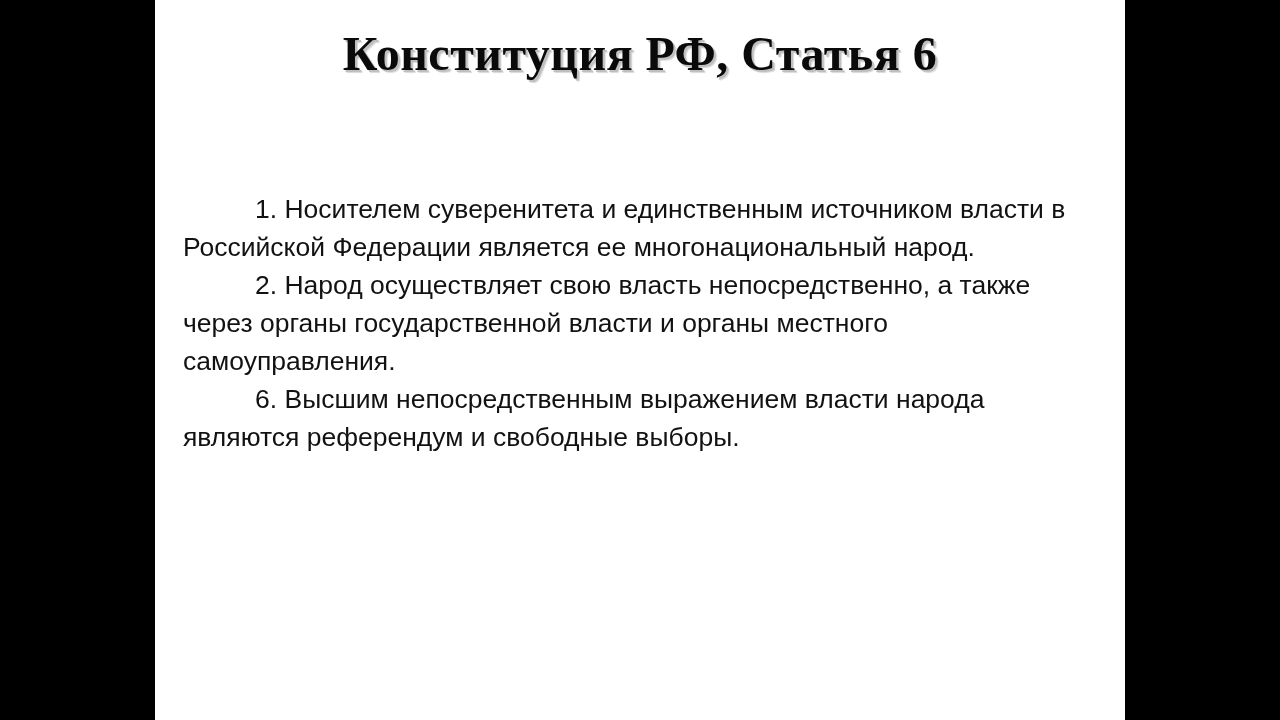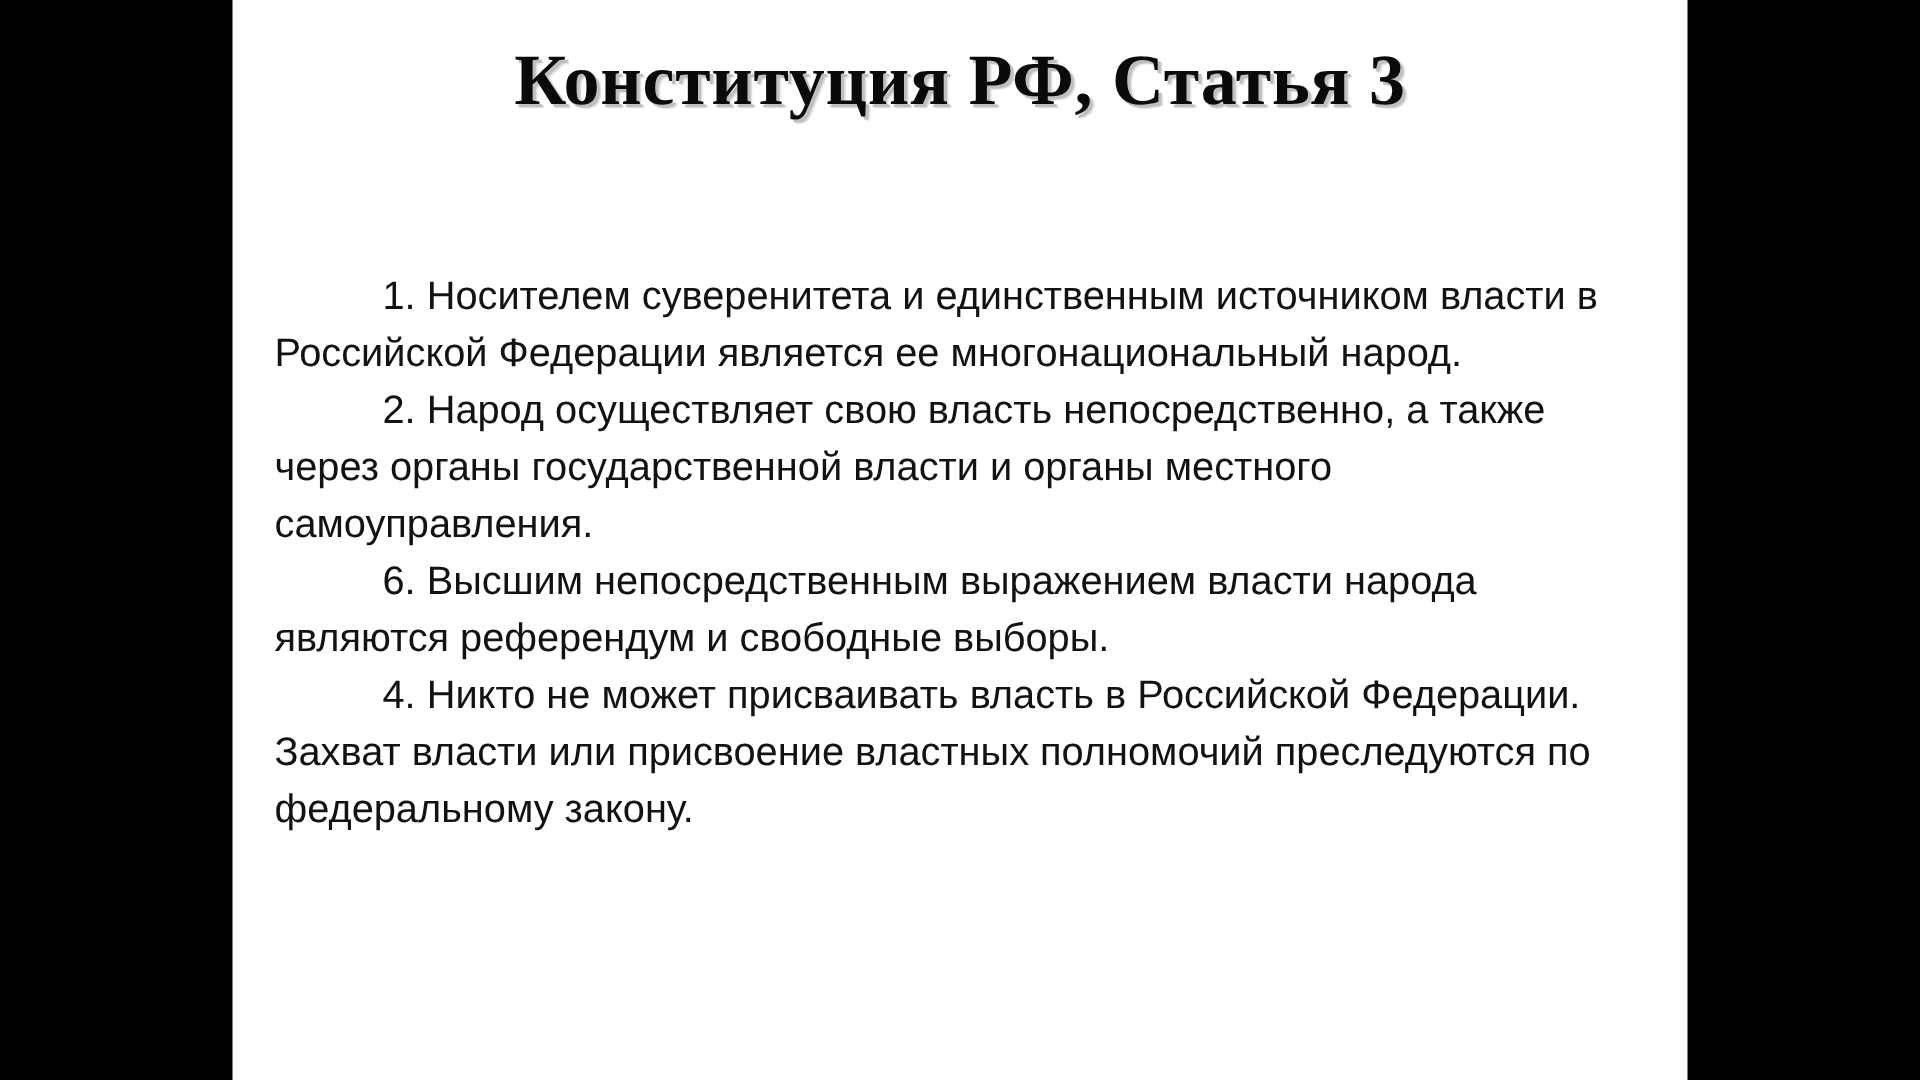--- a/index.html
+++ b/index.html
@@ -48,34 +48,33 @@
     left: 28px;
     top: 178px;
     width: 912px;
   }
   .para {
     font-family: "Liberation Sans", sans-serif;
     font-size: 26.5px;
     line-height: 38px;
     color: #121212;
     text-indent: 72px;
-    margin: 0 0 0 0;
+    margin: 12px 0 0 0;
     text-align: left;
     white-space: pre-wrap;
   }
   .para + .para {
     margin-top: 0px;
   }
 </style>
 </head>
 <body>
 
 <div class="stage">
   <div class="slide">
-    <div class="slide-title">Конституция РФ, Статья 3</div>
+    <div class="slide-title">Конституция РФ, Статья 6</div>
     <div class="body-block">
       <p class="para">1. Носителем суверенитета и единственным источником власти в Российской Федерации является ее многонациональный народ.</p>
       <p class="para">2. Народ осуществляет свою власть непосредственно, а также через органы государственной власти и органы местного самоуправления.</p>
       <p class="para">6. Высшим непосредственным выражением власти народа являются референдум и свободные выборы.</p>
-      <p class="para">4. Никто не может присваивать власть в Российской Федерации. Захват власти или присвоение властных полномочий преследуются по федеральному закону.</p>
     </div>
   </div>
 </div>
 
 </body></html>

